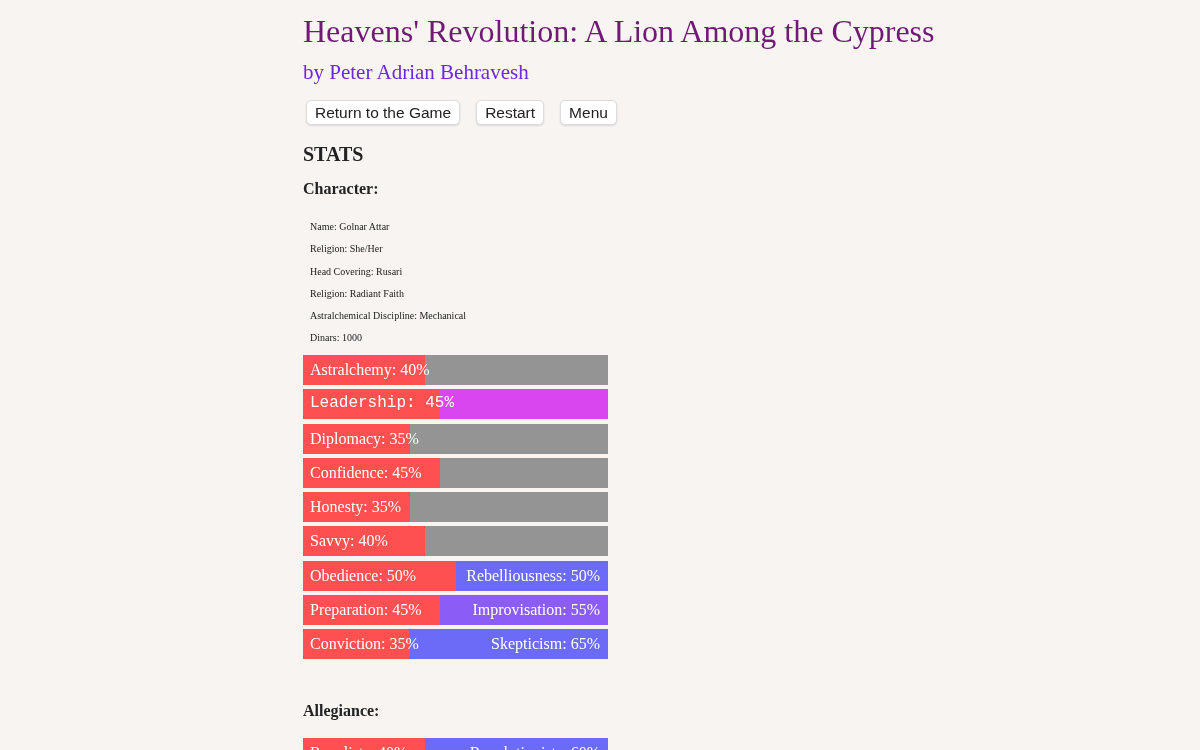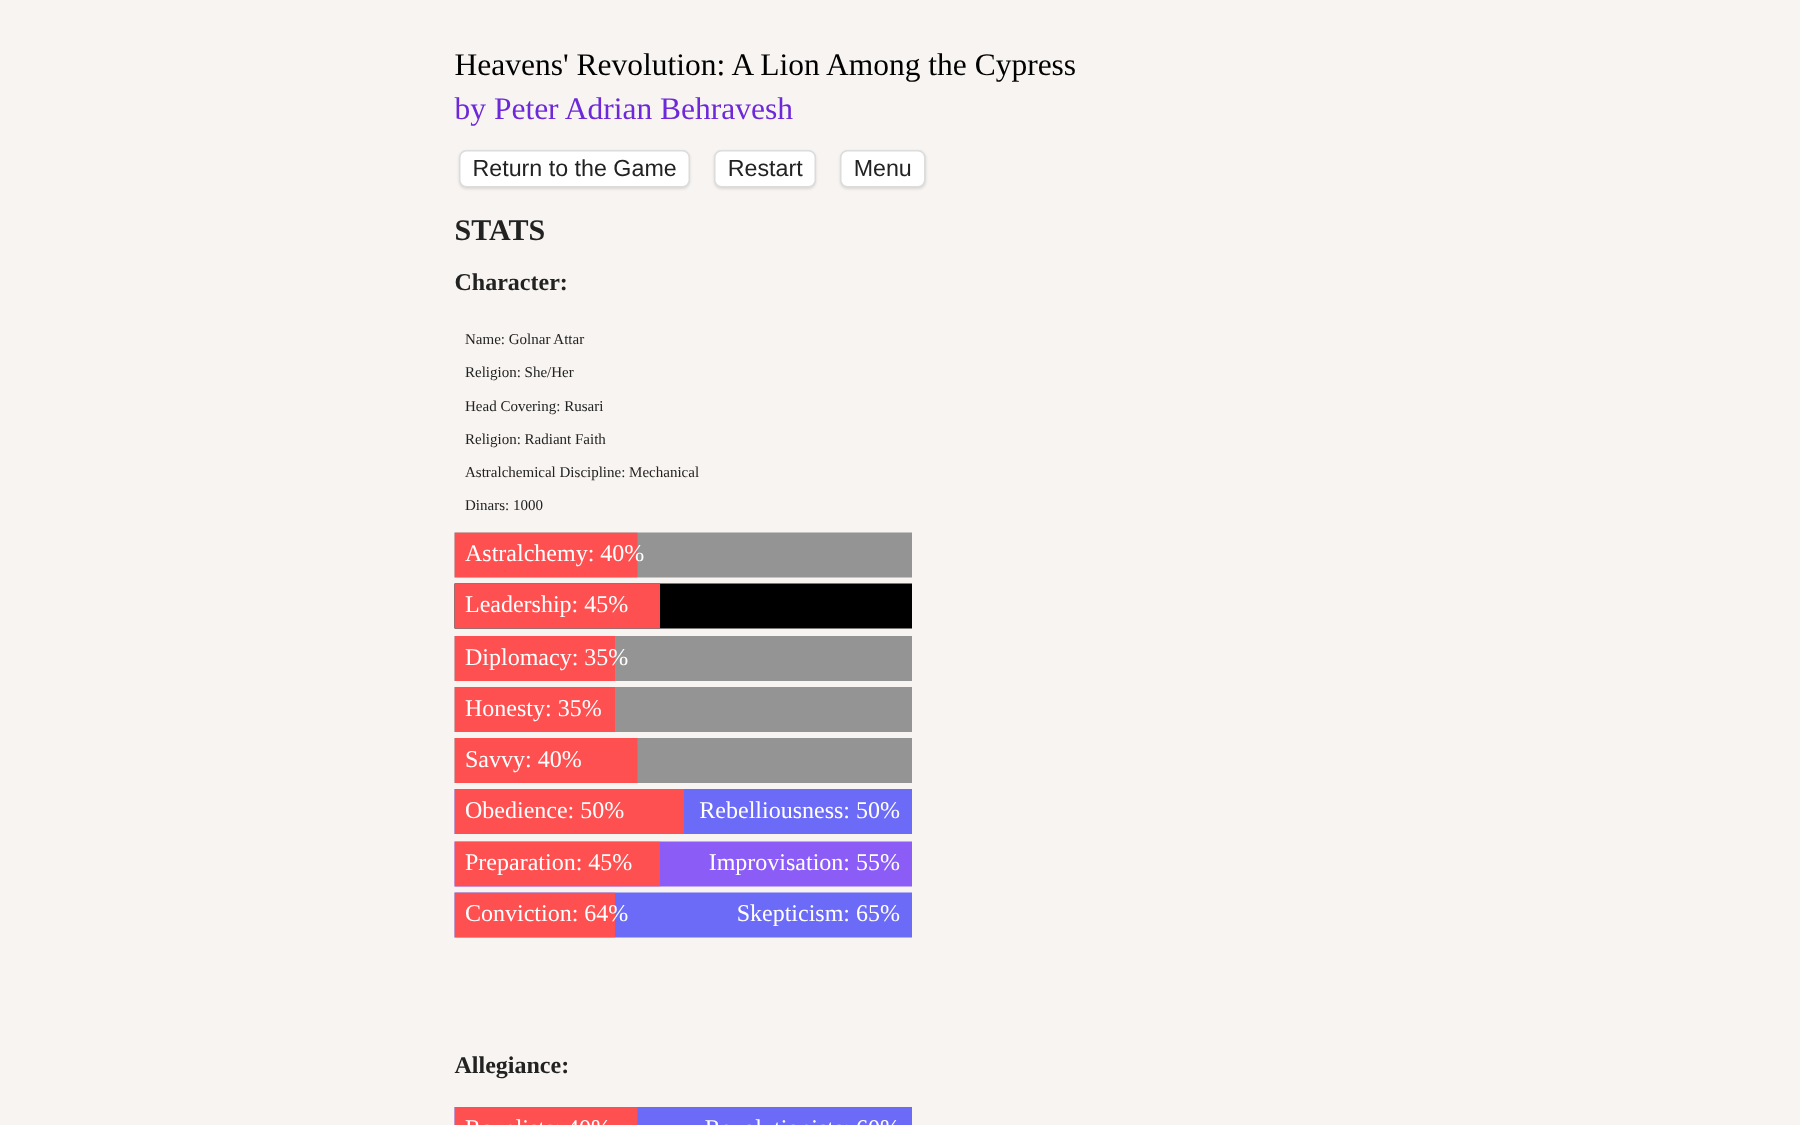--- a/index.html
+++ b/index.html
@@ -3,21 +3,21 @@
 <meta charset="utf-8">
 <style>
   html, body { margin:0; padding:0; }
   body {
     width:1200px; height:750px; overflow:hidden;
     background:#f7f4f1;
     font-family:"Liberation Serif","DejaVu Serif",serif;
     color:#222;
   }
   .page { position:absolute; left:303px; top:0; width:560px; }
-  .title { position:absolute; top:31px; left:0; font-size:21px; white-space:nowrap; color:#000000; }
+  .title { position:absolute; top:13px; left:0; font-size:32px; white-space:nowrap; color:#701a75; }
   .author { position:absolute; top:60px; left:0; font-size:21px; white-space:nowrap; color:#6d28d9; }
   .buttons { position:absolute; top:100px; left:3px; display:flex; gap:0; }
   .btn {
     font-family:"Liberation Sans","DejaVu Sans",sans-serif;
     font-size:15.5px; color:#222;
     background:#fff; border:1px solid #dcdcdc; border-radius:5px;
     box-shadow:0 1px 2px rgba(0,0,0,0.12);
     height:25px; line-height:23px; padding:0 8px; box-sizing:border-box;
     margin-right:16px; cursor:pointer;text-align:right;
   }
@@ -63,27 +63,31 @@
     <div>Religion: Radiant Faith</div>
     <div>Astralchemical Discipline: Mechanical</div>
     <div>Dinars: 1000</div>
   </div>
 
   <div class="bars">
     <div class="bar" style="background: rgb(148, 148, 148);">
       <div class="fill" style="width: 40%; background: rgb(254, 80, 80);"></div>
       <span class="lbl left">Astralchemy: 40%</span>
     </div>
-    <div class="bar" style="background: #000000;">
+    <div class="bar" style="background: #d946ef; font-family: Liberation Mono, monospace;">
       <div class="fill" style="width: 45%; background: rgb(254, 80, 80);"></div>
       <span class="lbl left">Leadership: 45%</span>
     </div>
     <div class="bar" style="background: rgb(148, 148, 148);">
       <div class="fill" style="width: 35%; background: rgb(254, 80, 80);"></div>
       <span class="lbl left">Diplomacy: 35%</span>
+    </div>
+    <div class="bar" style="background: rgb(148, 148, 148);">
+      <div class="fill" style="width: 45%; background: rgb(254, 80, 80);"></div>
+      <span class="lbl left">Confidence: 45%</span>
     </div>
     <div class="bar" style="background: rgb(148, 148, 148);">
       <div class="fill" style="width: 35%; background: rgb(254, 80, 80);"></div>
       <span class="lbl left">Honesty: 35%</span>
     </div>
     <div class="bar" style="background: rgb(148, 148, 148);">
       <div class="fill" style="width: 40%; background: rgb(254, 80, 80);"></div>
       <span class="lbl left">Savvy: 40%</span>
     </div>
 
@@ -92,21 +96,21 @@
       <span class="lbl left">Obedience: 50%</span>
       <span class="lbl right">Rebelliousness: 50%</span>
     </div>
     <div class="bar opposed" style="background: #8b5cf6;">
       <div class="fill" style="width: 45%; background: rgb(254, 80, 80);"></div>
       <span class="lbl left">Preparation: 45%</span>
       <span class="lbl right">Improvisation: 55%</span>
     </div>
     <div class="bar opposed" style="background: rgb(107, 107, 247);">
       <div class="fill" style="width: 35%; background: rgb(254, 80, 80);"></div>
-      <span class="lbl left">Conviction: 64%</span>
+      <span class="lbl left">Conviction: 35%</span>
       <span class="lbl right">Skepticism: 65%</span>
     </div>
   </div>
 
   <div class="h-alleg">Allegiance:</div>
 
   <div class="bars2">
     <div class="bar opposed" style="background: rgb(107, 107, 247);">
       <div class="fill" style="width: 40%; background: rgb(254, 80, 80);"></div>
       <span class="lbl left">Royalists: 40%</span>

